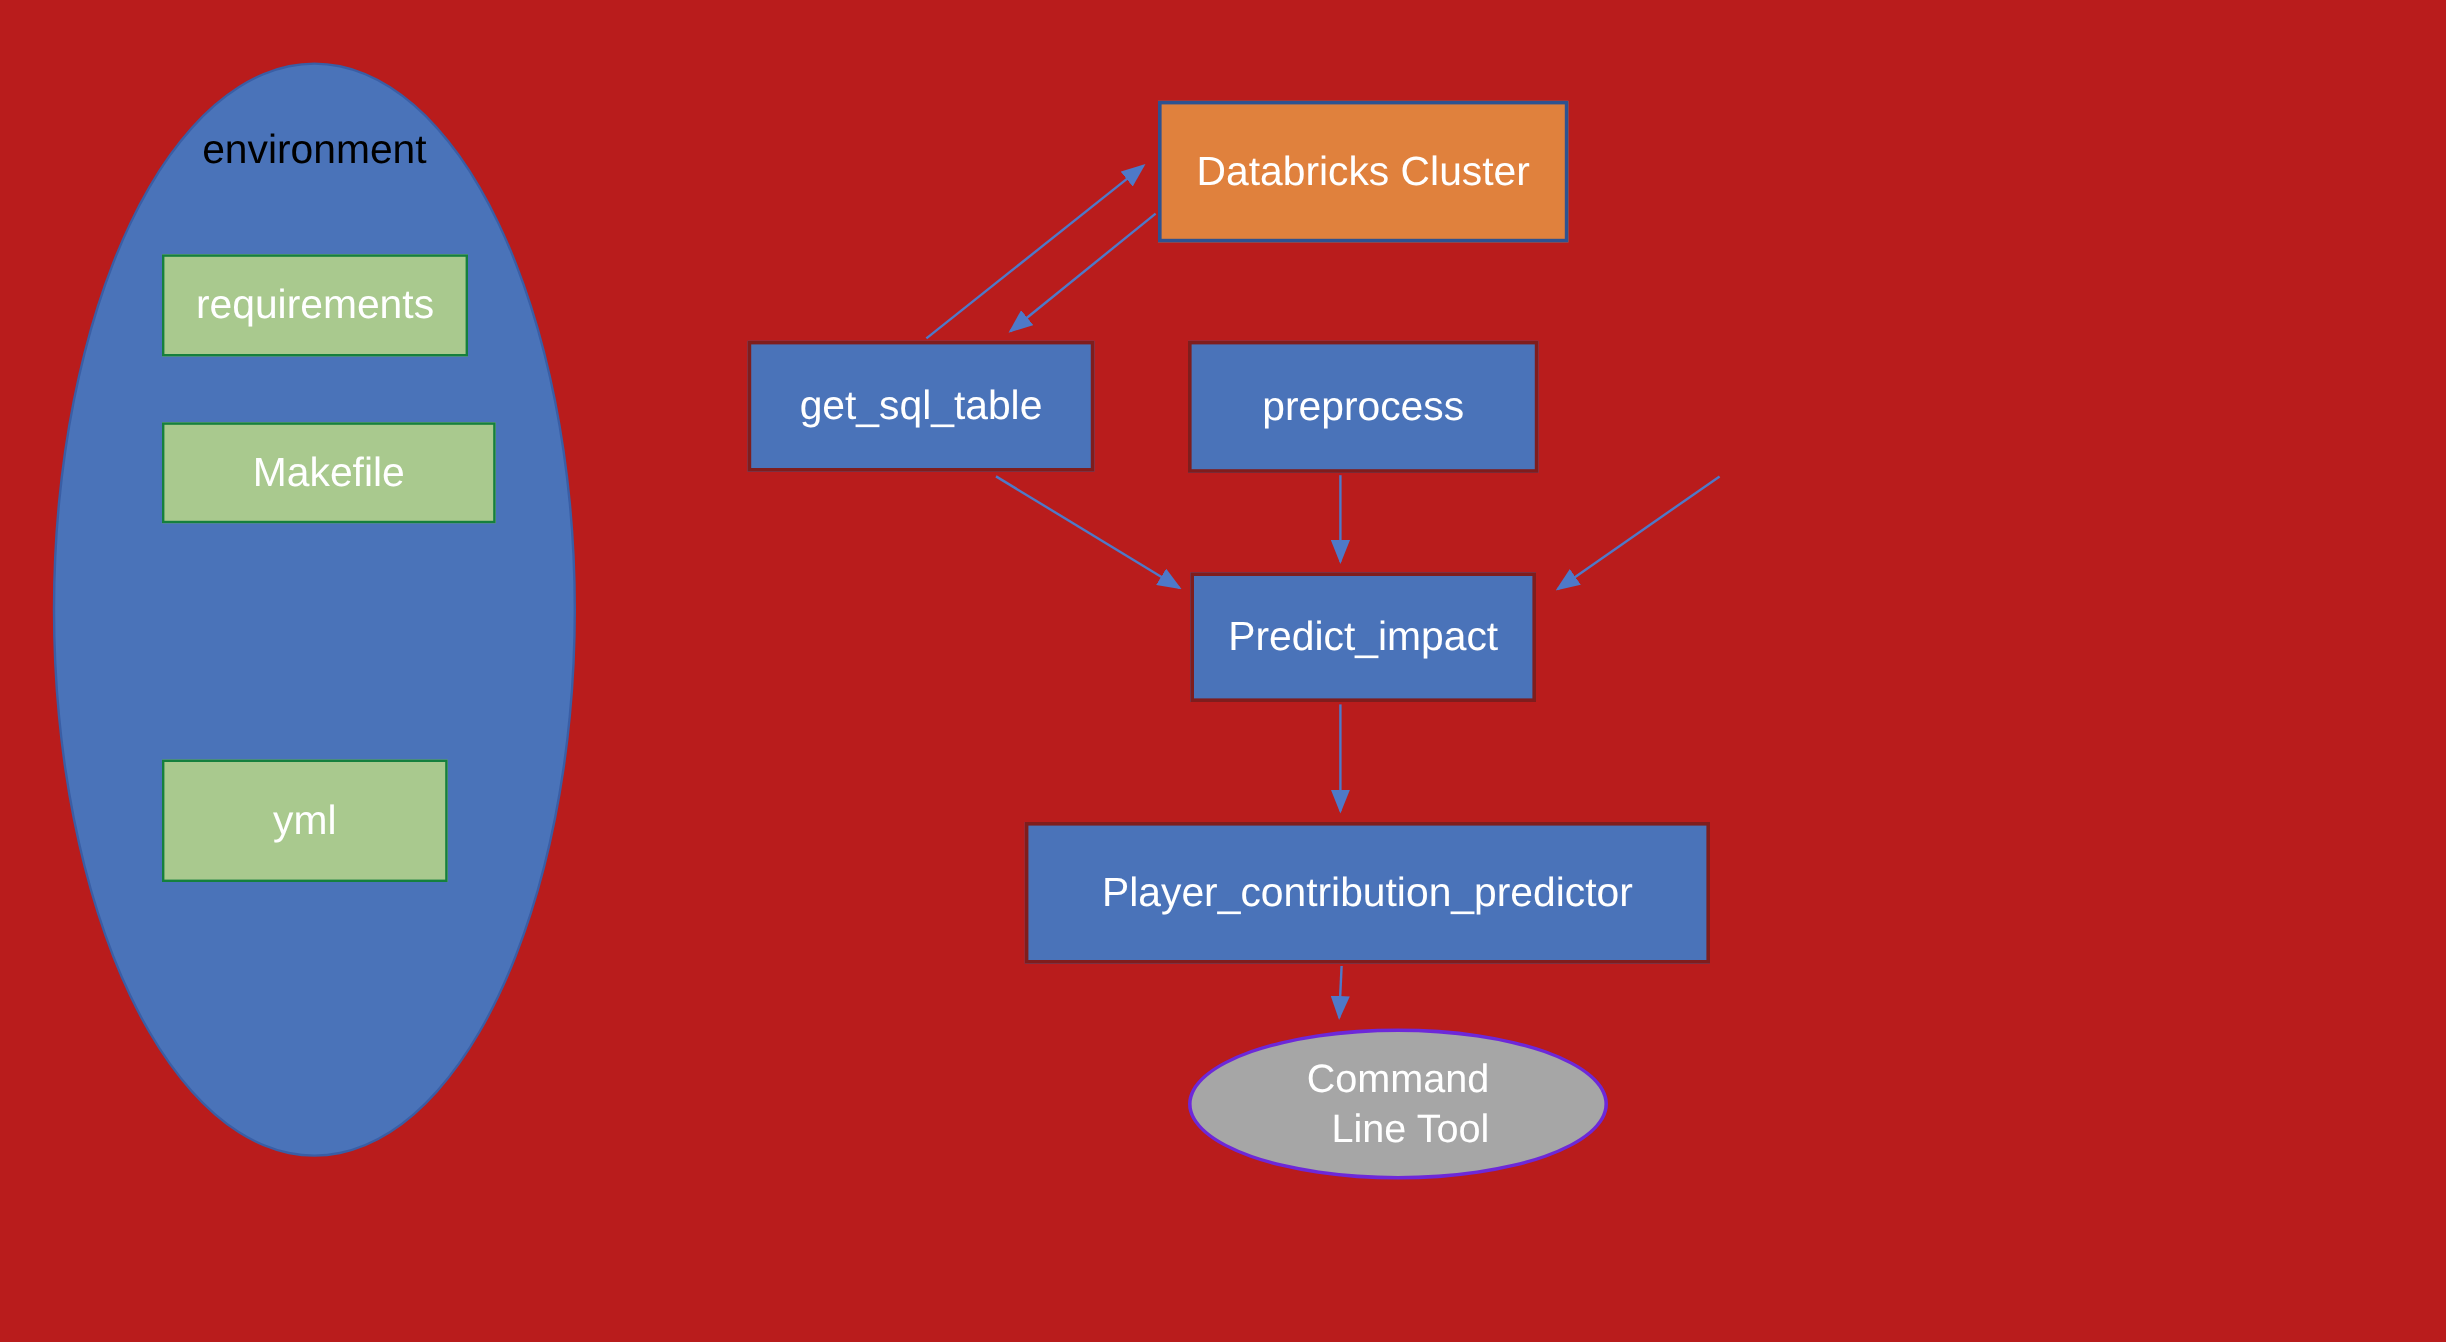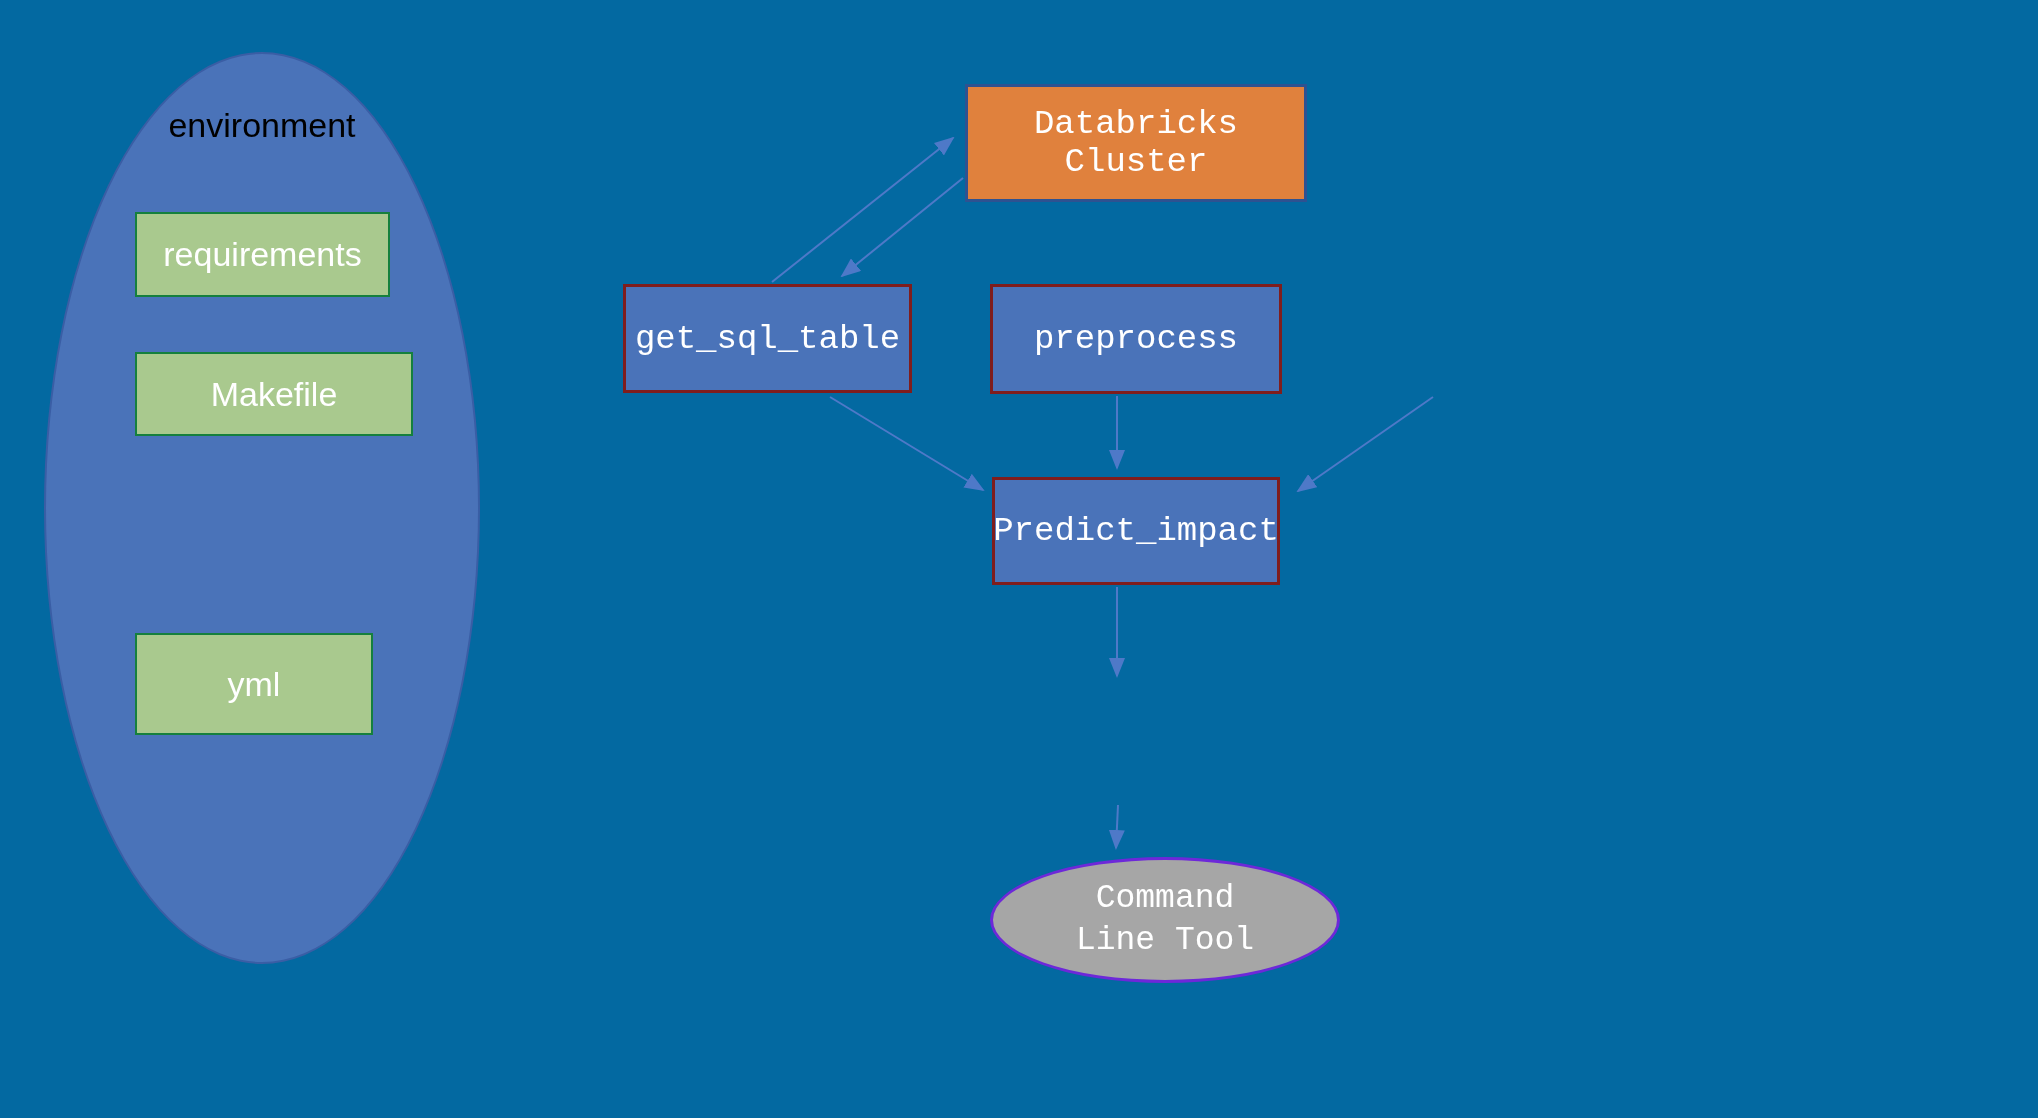--- a/index.html
+++ b/index.html
@@ -5,21 +5,21 @@
   html, body {
     margin: 0;
     padding: 0;
     background: #ffffff;
     font-family: "Liberation Sans", sans-serif;
   }
   #canvas {
     position: relative;
     width: 2038px;
     height: 1118px;
-    background: #0369a1;
+    background: #b91c1c;
     overflow: hidden;
   }
   
   .env-ellipse {
     position: absolute;
     left: 44px; top: 52px;
     width: 436px; height: 912px;
     background: #4A73B9;
     border: 2px solid #3A5EA5;
     border-radius: 50%;
@@ -46,22 +46,21 @@
   }
   
   .node {
     position: absolute;
     box-sizing: border-box;
     display: flex;
     align-items: center;
     justify-content: center;
     color: #ffffff;
     font-size: 34px;
-    text-align: center;
-    font-family: Liberation Mono, monospace;
+    text-align: right;
   }
   .node.blue {
     background: #4A73B9;
     border: 3px solid #7f1d1d;
   }
   .node.orange {
     background: #E0813D;
     border: 3px solid #2E5291;
   }
   .node.gray-ellipse {
@@ -127,19 +126,22 @@
 
   <div class="node blue" style="left:990px;top:284px;width:292px;height:110px">
     <span>preprocess</span>
   </div>
 
 
   <div class="node blue" style="left:992px;top:477px;width:288px;height:108px">
     <span>Predict_impact</span>
   </div>
 
+  <div class="node blue" style="left:854px;top:685px;width:571px;height:118px">
+    <span>Player_contribution_predictor</span>
+  </div>
 
   <div class="node gray-ellipse" style="left:990px;top:857px;width:350px;height:126px">
     <span>Command
 Line Tool</span>
   </div>
 
 </div>
 
 </body></html>

